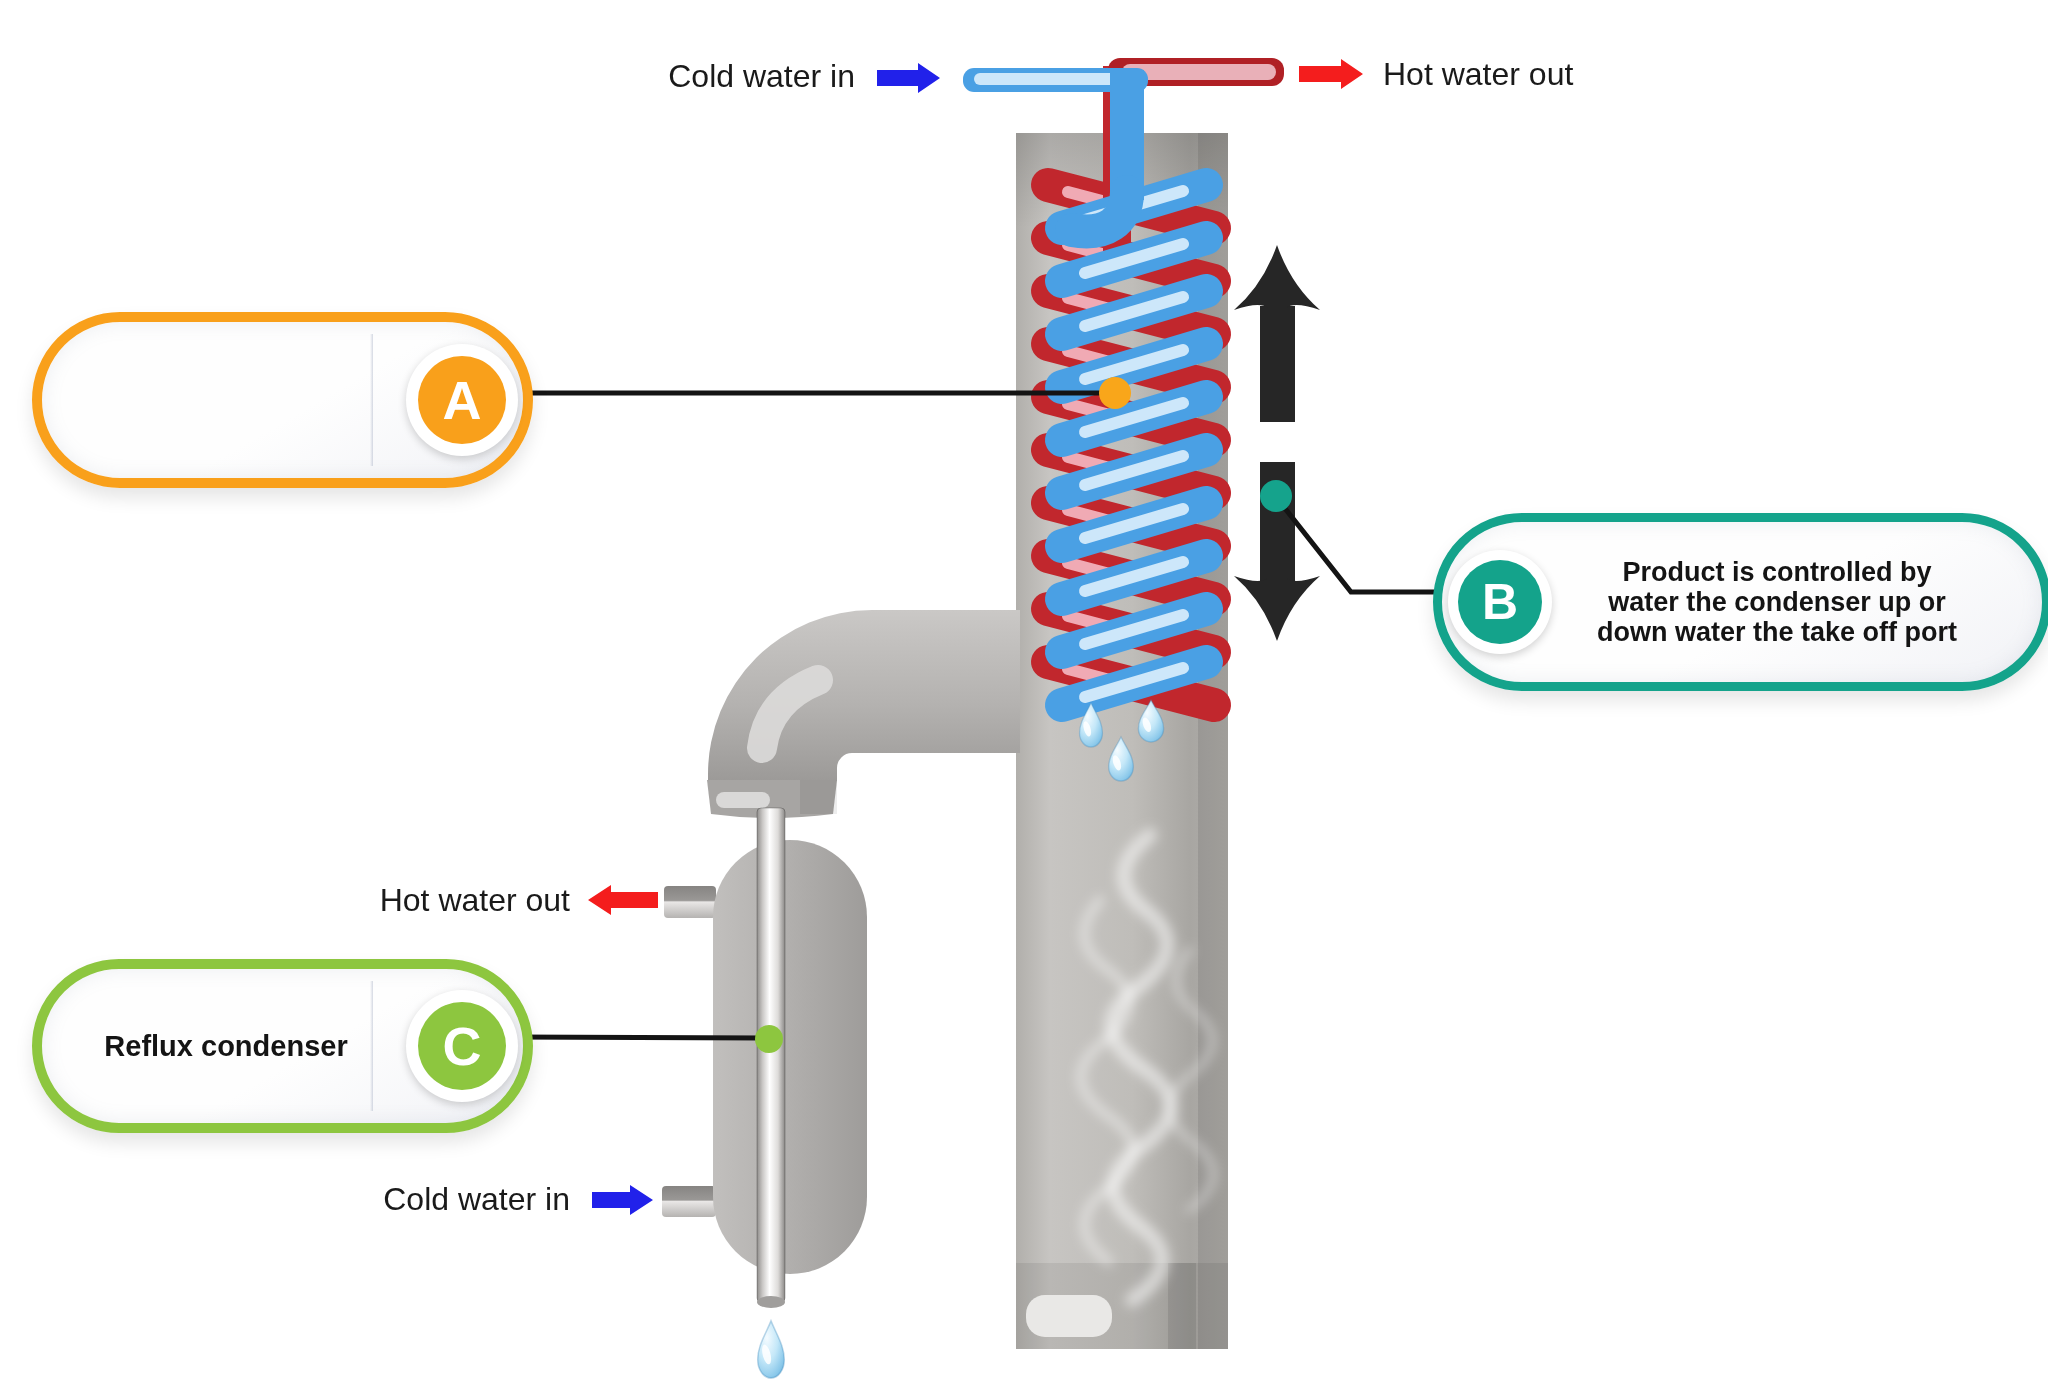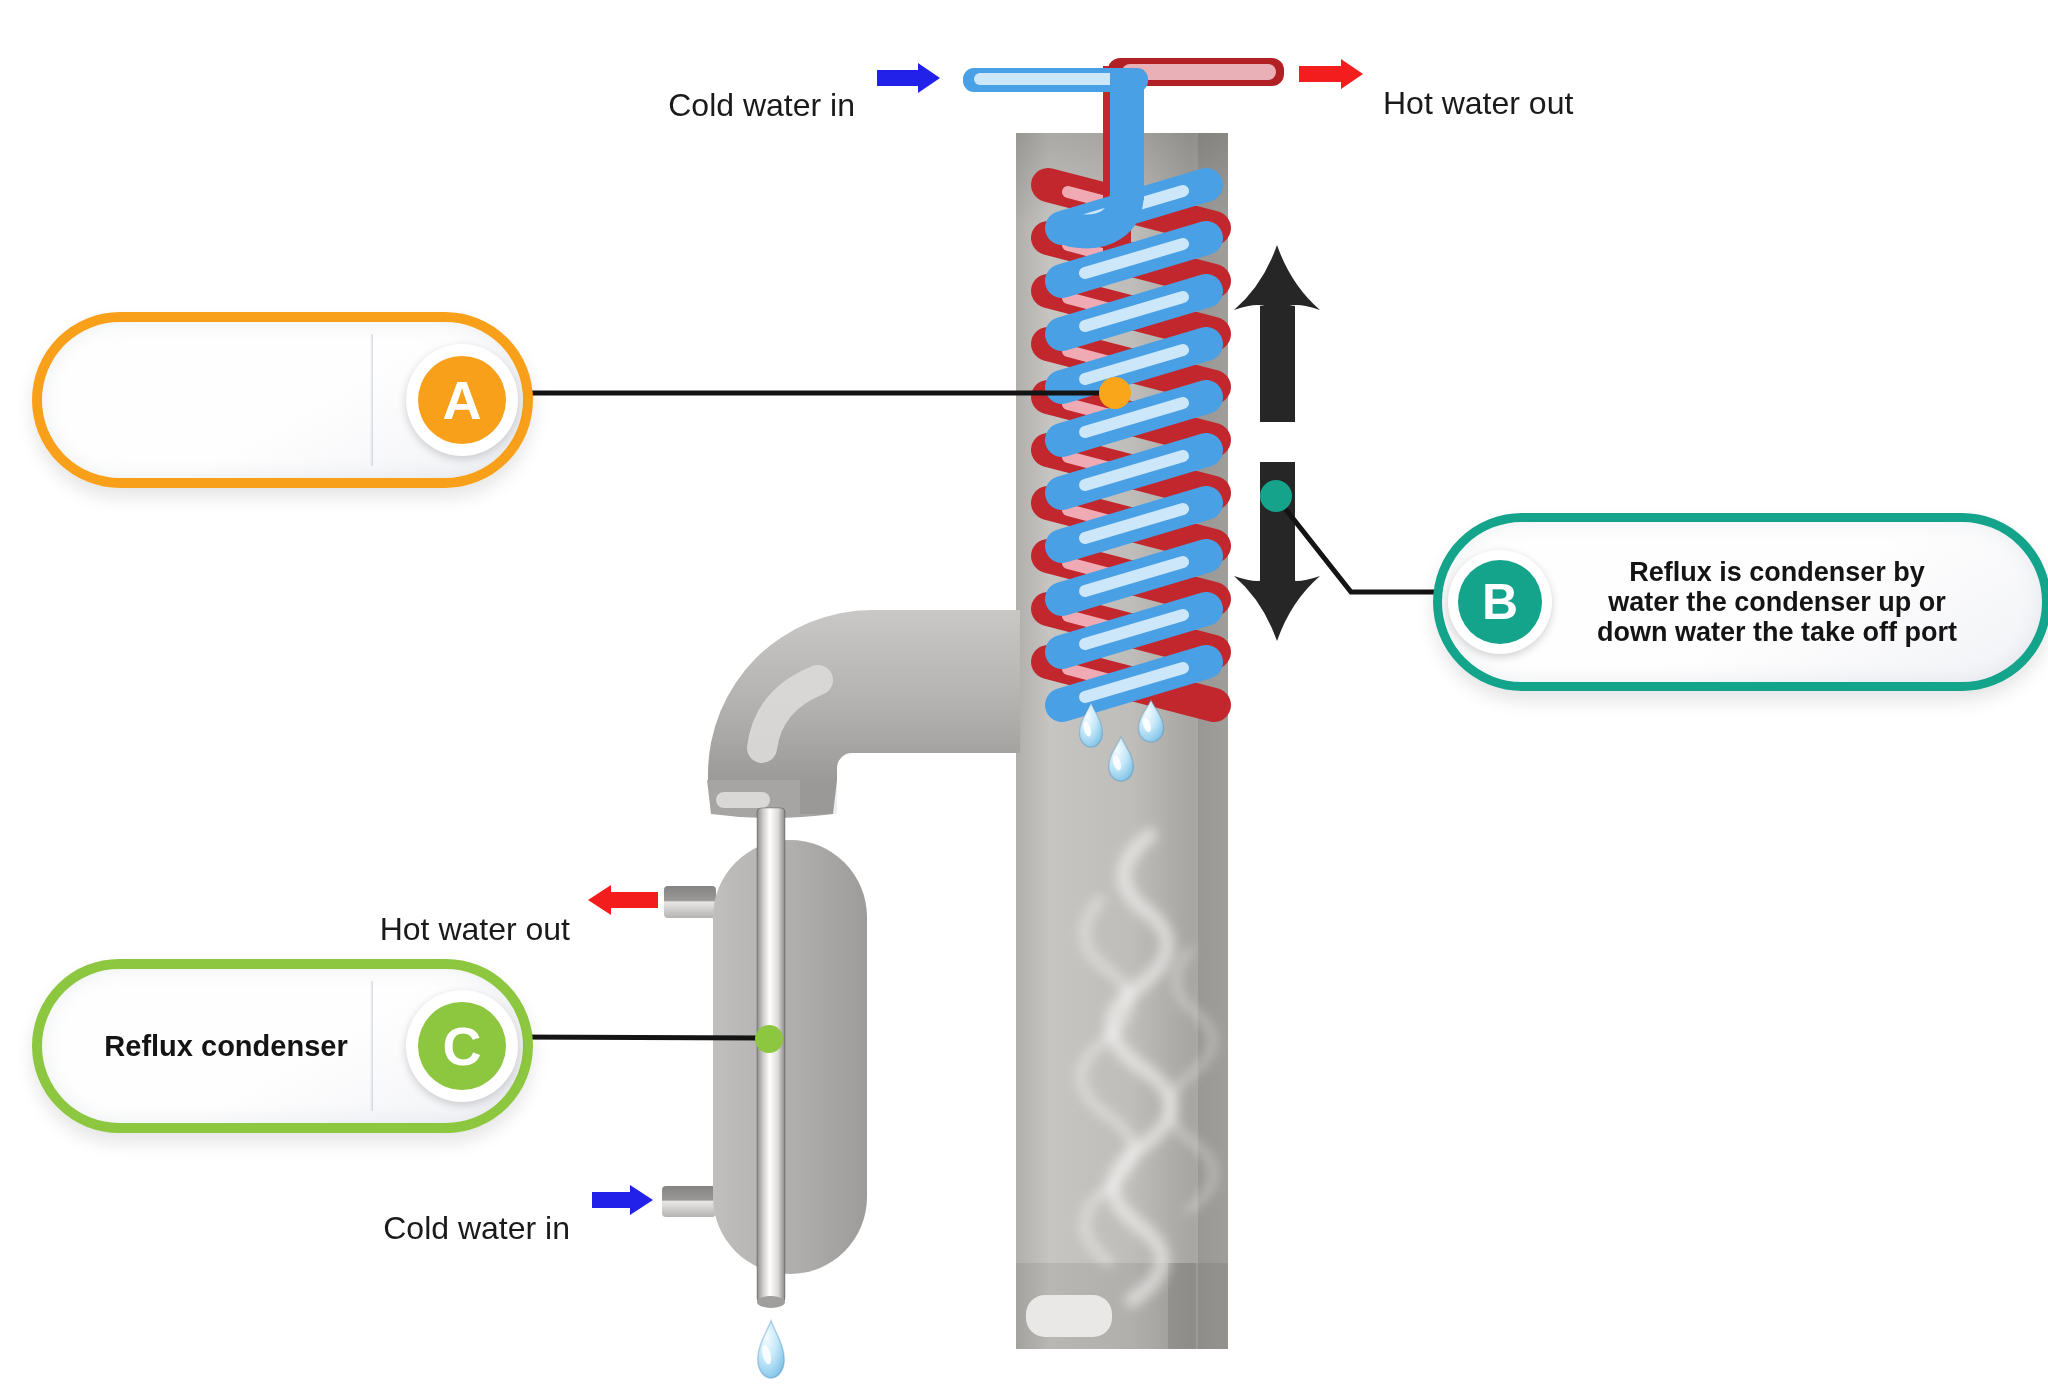--- a/index.html
+++ b/index.html
@@ -1,21 +1,21 @@
 <!DOCTYPE html>
 <html><head>
 <meta charset="utf-8">
 <style>
   html,body{margin:0;padding:0;background:#ffffff;}
   body{font-family:"Liberation Sans",sans-serif;}
   .canvas{position:relative;width:2048px;height:1400px;background:#ffffff;overflow:hidden;}
   .canvas svg.diagram{position:absolute;left:0;top:0;}
 
   
-  .flow-label{position:absolute;font-size:32px;color:#1a1a1a;white-space:nowrap;line-height:36px;margin-top:29px;}
+  .flow-label{position:absolute;font-size:32px;color:#1a1a1a;white-space:nowrap;line-height:36px;}
   .flow-cold-top{left:600px;top:58px;width:255px;text-align:right;}
   .flow-hot-top{left:1383px;top:56px;width:300px;text-align:left;}
   .flow-hot-mid{left:330px;top:882px;width:240px;text-align:right;}
   .flow-cold-bottom{left:330px;top:1181px;width:240px;text-align:right;}
 
   
   .pill{position:absolute;border-radius:999px;background:linear-gradient(150deg,#fefefe 55%,#f1f2f6);
         box-shadow:0 10px 18px rgba(0,0,0,.10), inset 0 0 20px rgba(130,140,160,.14);}
   .pill-a{left:32px;top:312px;width:481px;height:156px;border:10px solid #f9a01b;}
   .pill-c{left:32px;top:959px;width:481px;height:154px;border:10px solid #8dc63f;}
@@ -212,21 +212,21 @@
   </div>
 </div>
 
 <div class="pill pill-b">
   <div class="badge-ring badge-b">
     <div class="badge-circle">
       <span>B</span>
     </div>
   </div>
   <div class="pill-b-text">
-    <span>Reflux is condenser by</span>
+    <span>Product is controlled by</span>
     <span>water the condenser up or</span>
     <span>down water the take off port</span>
   </div>
 </div>
 
 <div class="pill pill-c">
   <div class="pill-text">Reflux condenser</div>
   <div class="pill-divider"></div>
   <div class="badge-ring badge-c">
     <div class="badge-circle">

